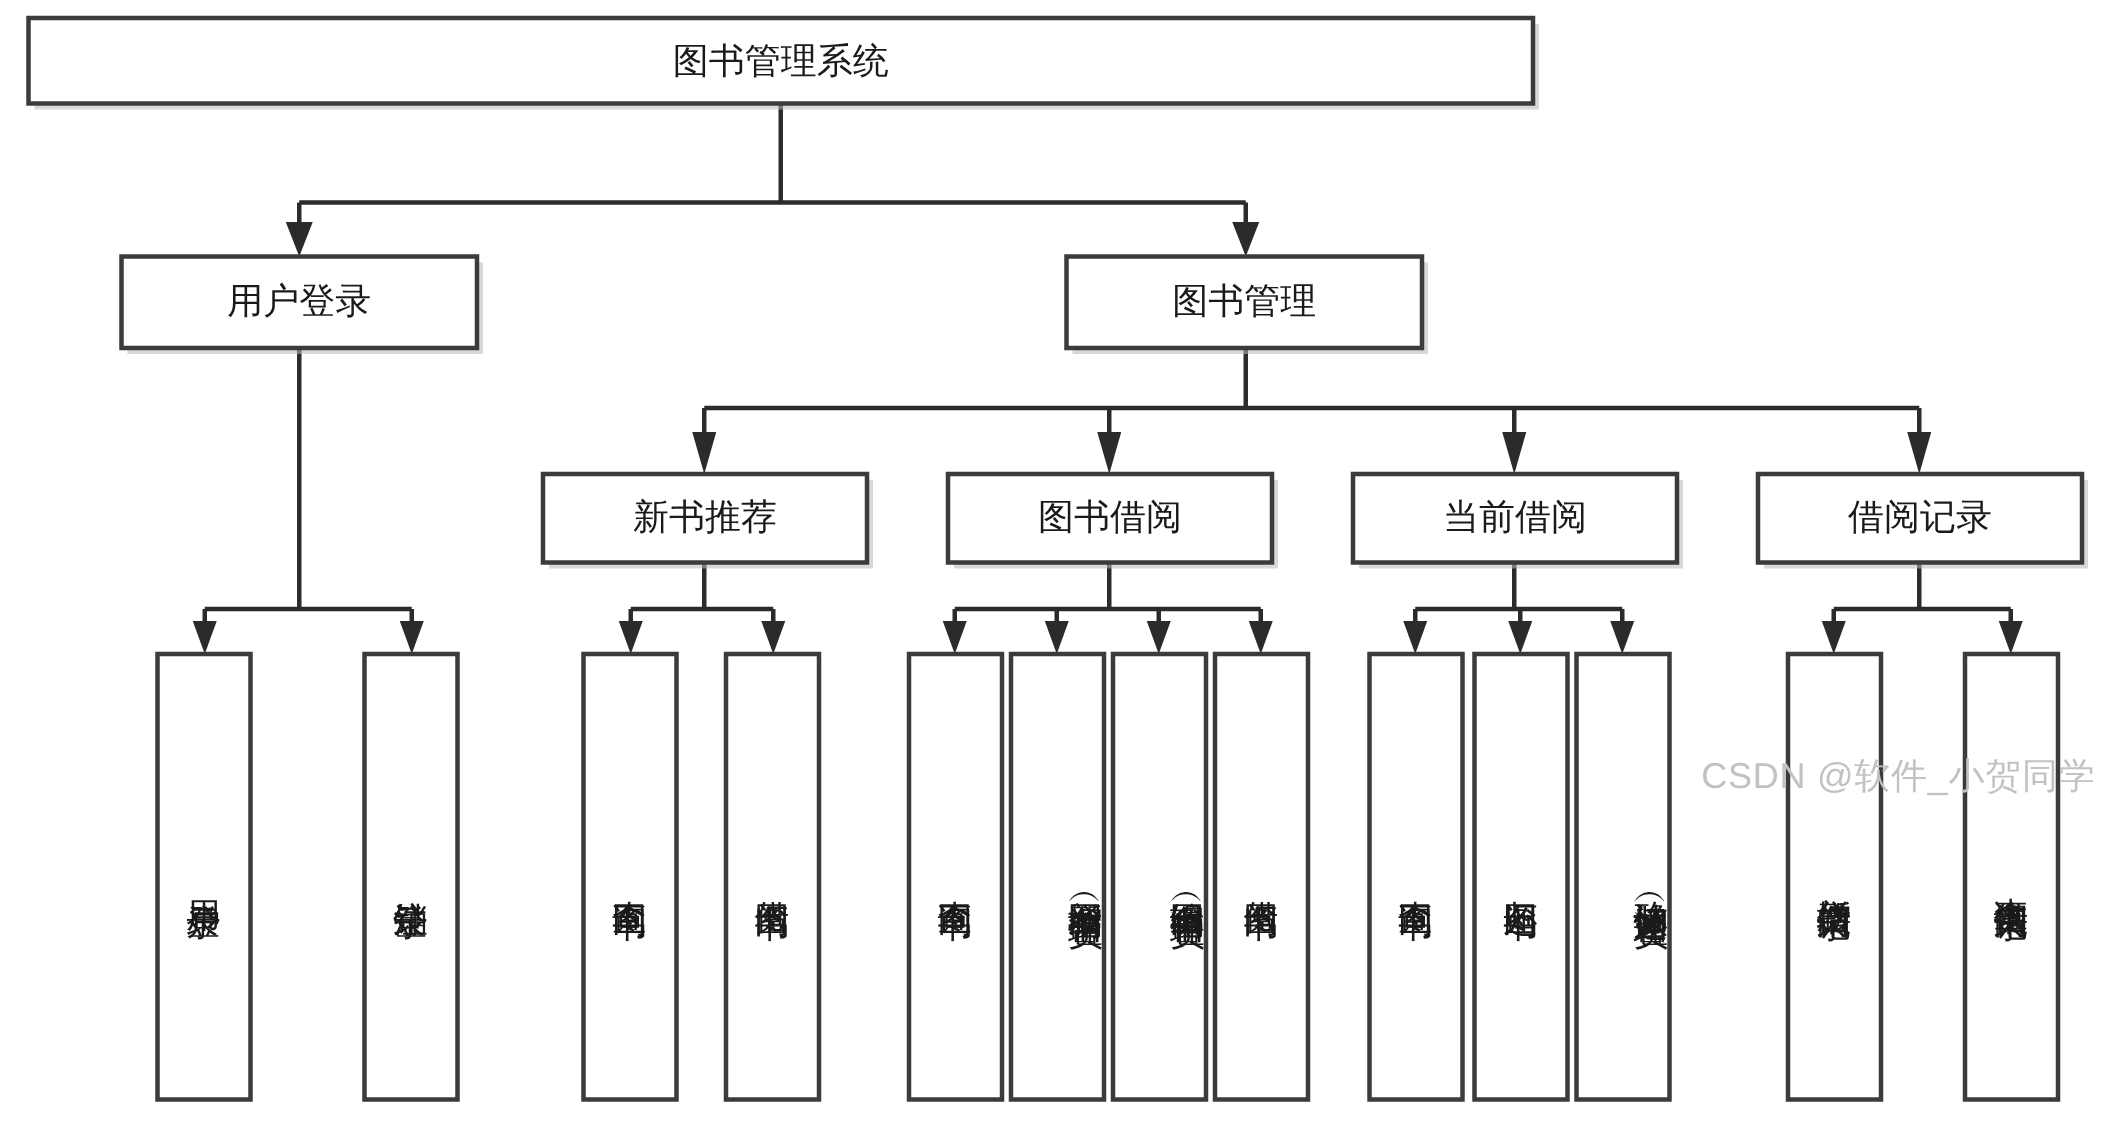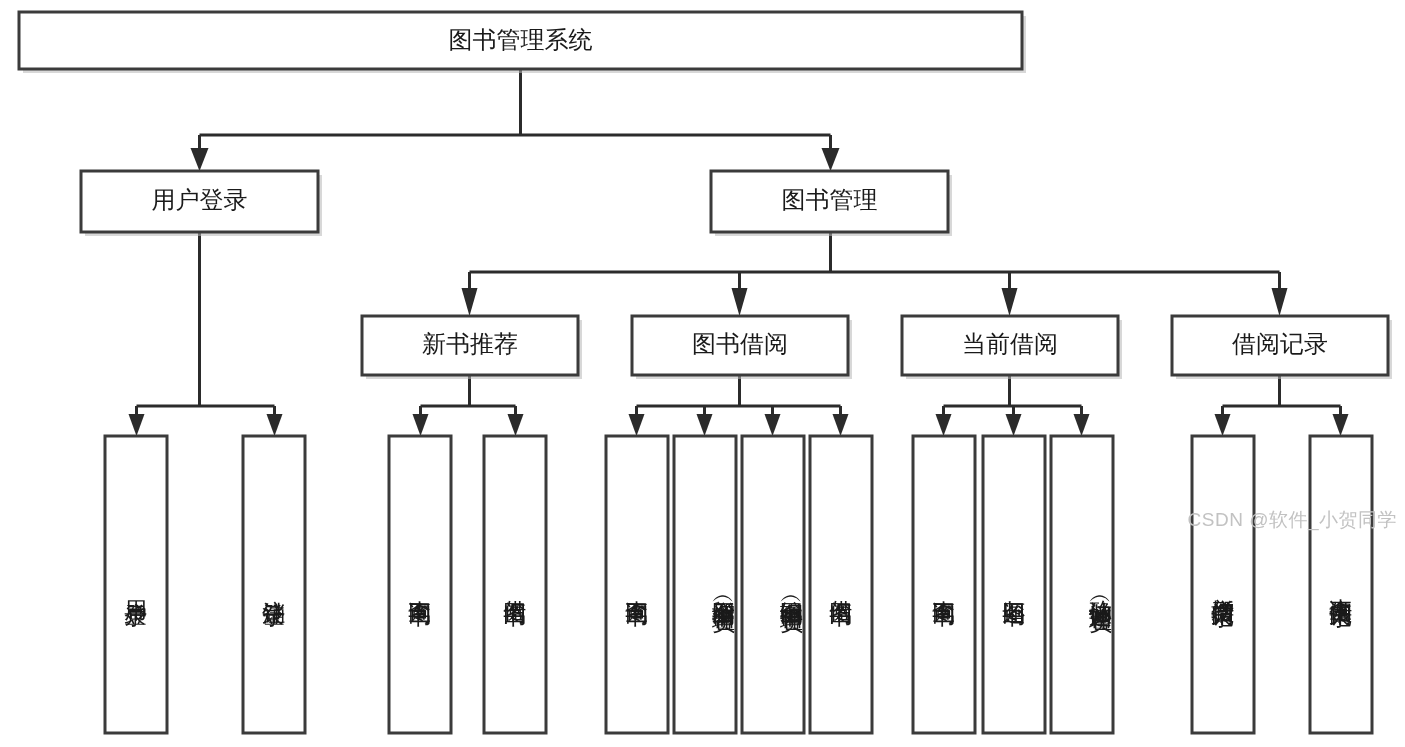--- a/index.html
+++ b/index.html
@@ -65,21 +65,21 @@
     color: #1a1a1a;
     letter-spacing: 1.5px;
     white-space: nowrap;
     pointer-events: none;
   }
   .watermark {
     position: absolute;
     right: 8px;
     bottom: 6px;
     font-family: "Liberation Sans", "DejaVu Sans", sans-serif;
-    font-size: 19px;
+    font-size: 24px;
     color: #c2c2c2;
     letter-spacing: 0.5px;
     user-select: none;
   }
 </style>
 </head>
 <body>
 
 <div id="diagram-root">
 

